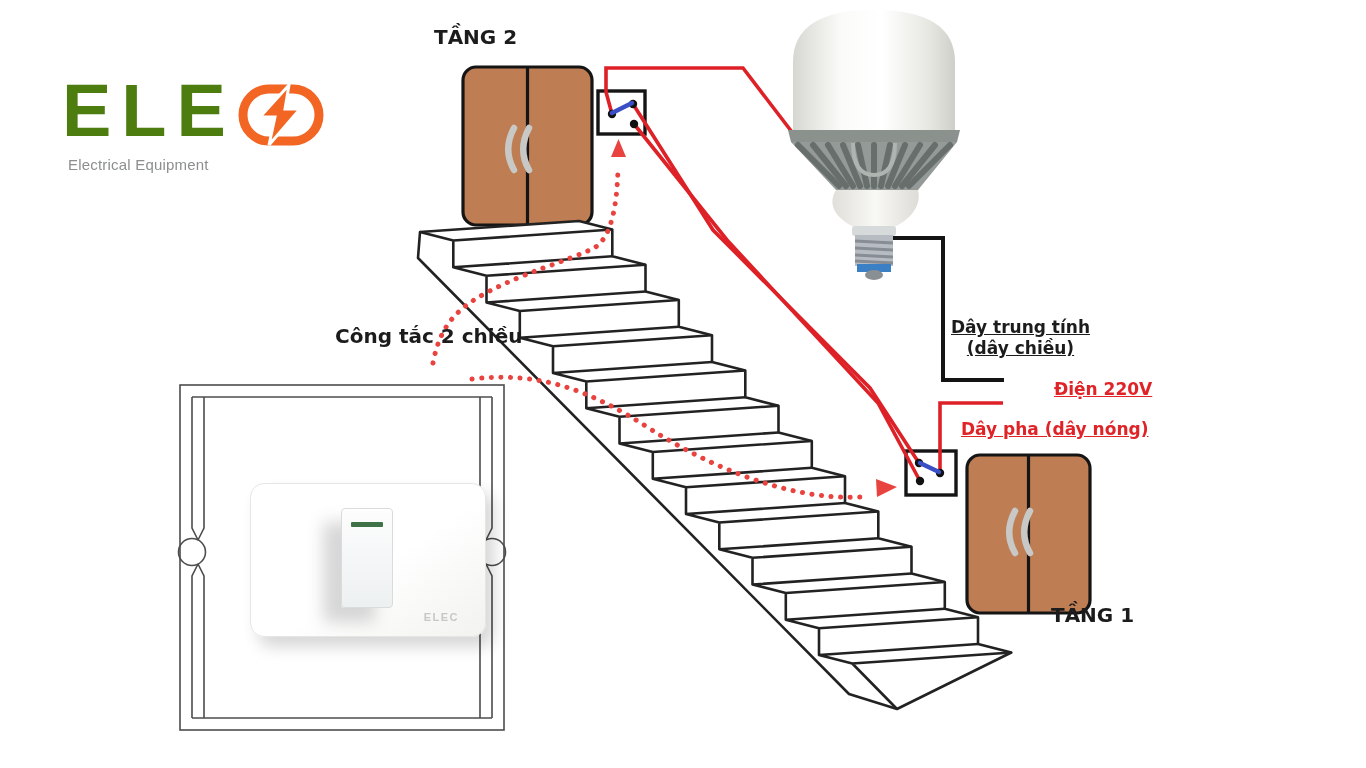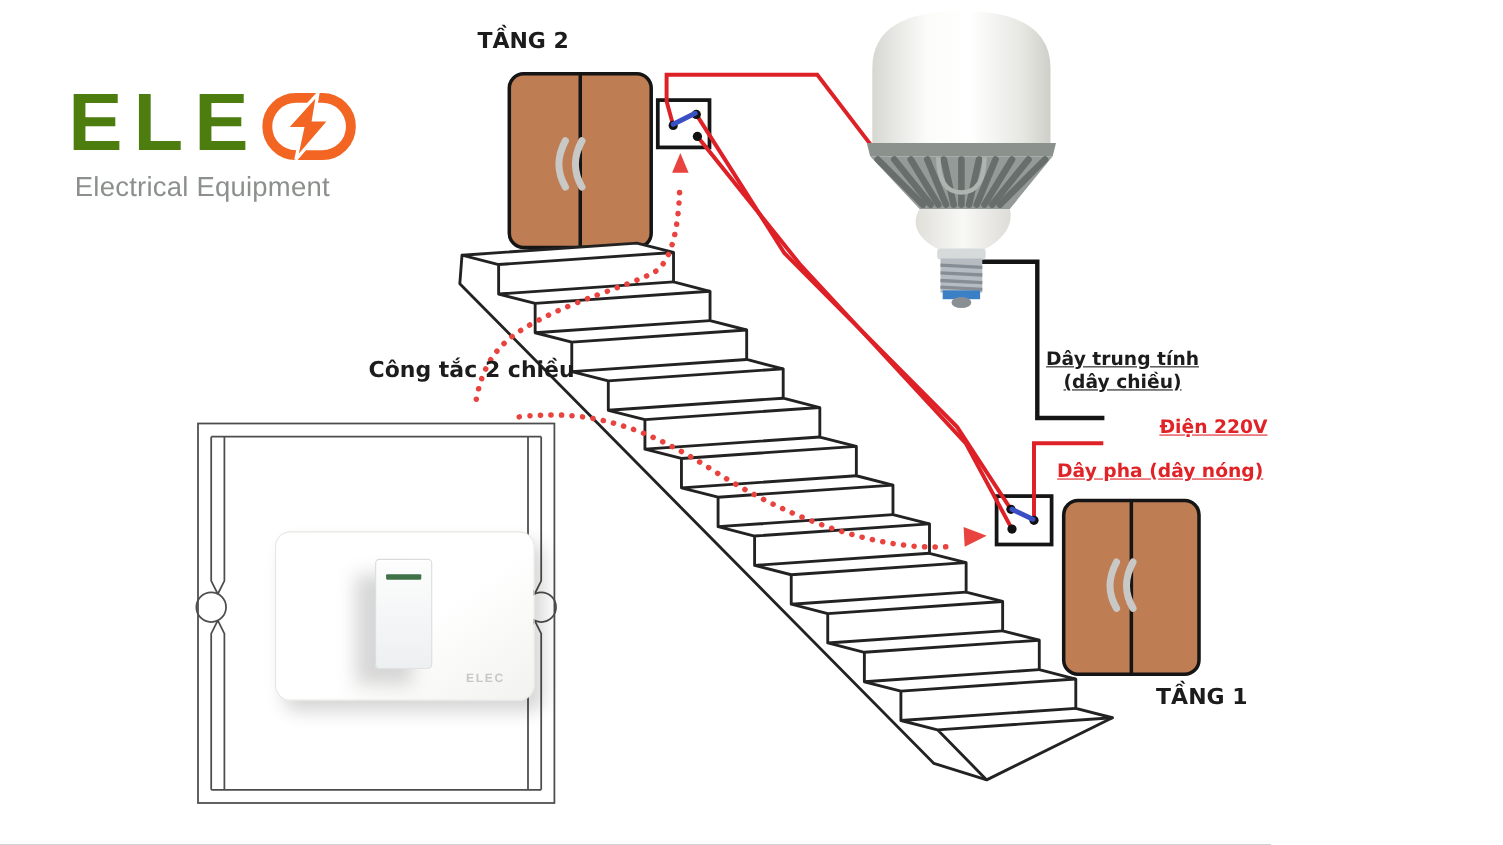--- a/index.html
+++ b/index.html
@@ -10,21 +10,21 @@
   .lbl-20{font-size:20px;}
   .lbl-17{font-size:17px;text-decoration:underline;}
   .red{color:#e02327;}
   .center-block{text-align:center;line-height:21px;}
   
   .logo{position:absolute;left:62px;top:80px;}
   .logo-row{display:flex;align-items:flex-start;}
   .logo-word{font-family:"Liberation Sans",sans-serif;font-size:74px;line-height:62px;
              font-weight:700;color:#4d7c0f;letter-spacing:10px;}
   .logo-icon{margin-left:2px;margin-top:4px;}
-  .logo-sub{font-family:"Liberation Sans",sans-serif;font-size:25px;color:#8b908c;
+  .logo-sub{font-family:"Liberation Sans",sans-serif;font-size:15px;color:#8b908c;
             margin:10px 0 0 6px;letter-spacing:.2px;}
   
   .plate{position:absolute;left:250px;top:483px;width:234px;height:152px;border-radius:14px;
          background:linear-gradient(145deg,#ffffff 55%,#f2f2ef);border:1px solid #e6e6e2;
          box-shadow:8px 10px 16px rgba(0,0,0,.16);}
   .rocker{position:absolute;left:90px;top:24px;width:50px;height:98px;border-radius:4px;
           background:linear-gradient(#fdfdfd,#edf0f1);border:1px solid #d9dcdd;
           box-shadow:-18px 14px 16px rgba(110,110,110,.28), inset 0 2px 0 #ffffff;}
   .rocker-ind{position:absolute;left:9px;top:13px;width:32px;height:5px;background:#3f7347;border-radius:1px;}
   .plate-brand{position:absolute;right:26px;bottom:13px;font-family:"Liberation Sans",sans-serif;
@@ -145,21 +145,21 @@
       <span class="logo-word">ELE</span>
       <svg class="logo-icon" width="86" height="62" viewBox="0 0 86 62">
         <rect x="5" y="5" width="76" height="52" rx="26" fill="none" stroke="#f26522" stroke-width="9"></rect>
         <polygon points="51,1 22,33 37,33 31,61 62,25 47,25" fill="#f26522" stroke="#ffffff" stroke-width="3"></polygon>
       </svg>
     </div>
     <div class="logo-sub">Electrical Equipment</div>
   </div>
 
   <div class="lbl lbl-20" style="left:434px;top:25px;">TẦNG 2</div>
-  <div class="lbl lbl-20" style="left:1051px;top:621px;text-align:center;">TẦNG 1</div>
+  <div class="lbl lbl-20" style="left:1051px;top:603px;text-align:center;">TẦNG 1</div>
   <div class="lbl lbl-20" style="left:335px;top:324px;">Công tắc 2 chiều</div>
   <div class="lbl lbl-17 center-block" style="left:948px;top:317px;width:145px;">
     <div>Dây trung tính</div>
     <div>(dây chiều)</div>
   </div>
   <div class="lbl lbl-17 red" style="left:1054px;top:379px;">Điện 220V</div>
   <div class="lbl lbl-17 red" style="left:961px;top:419px;">Dây pha (dây nóng)</div>
 
   <div class="plate">
     <div class="rocker">

